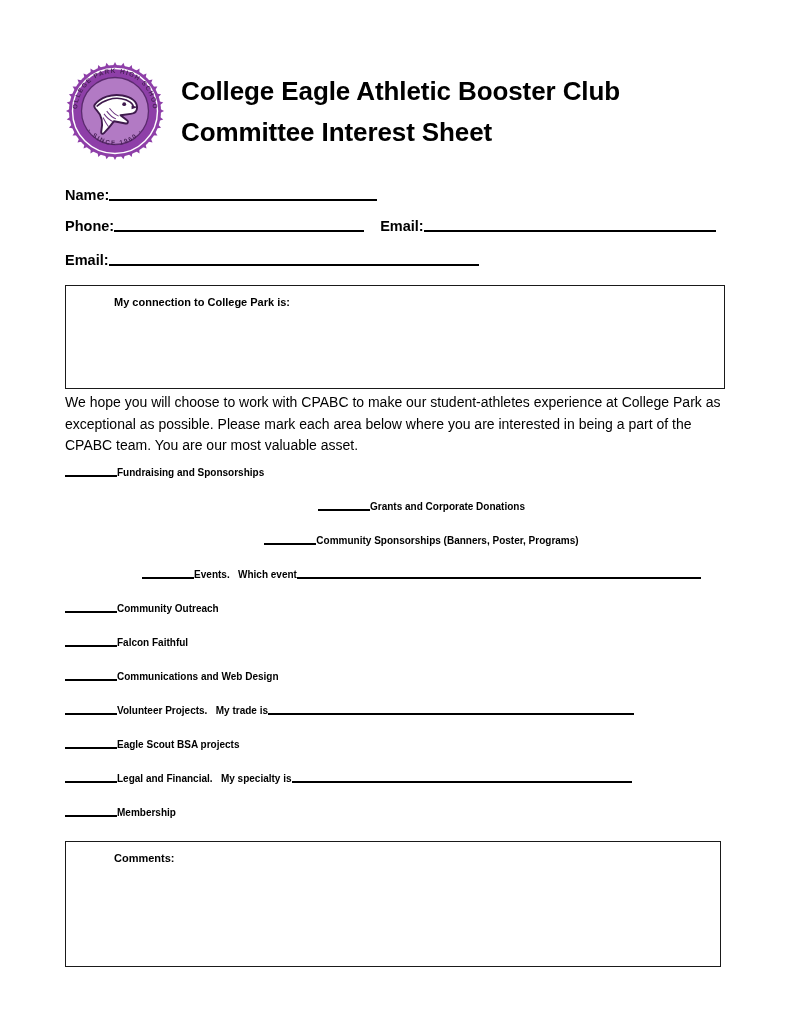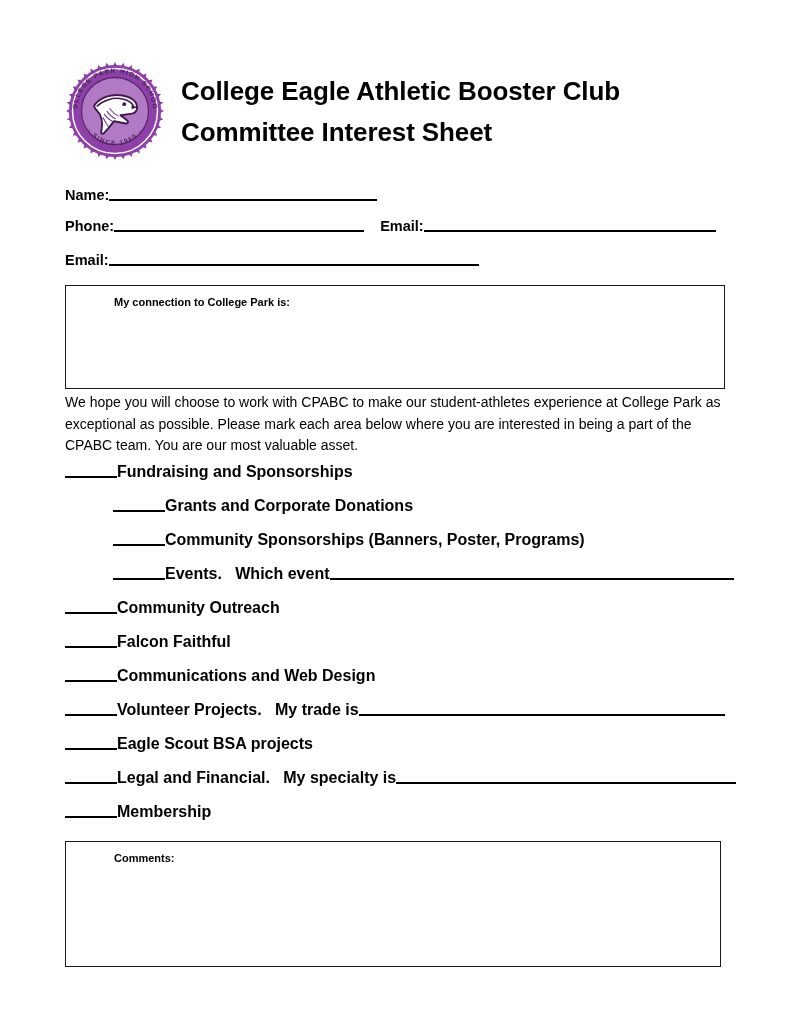--- a/index.html
+++ b/index.html
@@ -100,27 +100,27 @@
   }
 
   
   .checklist {
     position: absolute;
     left: 65px;
     top: 463px;
     width: 665px;
   }
   .check-item {
-    font-size: 16px;
+    font-size: 10px;
     font-weight: bold;
     line-height: 18px;
     height: 34px;
     white-space: nowrap;
   }
-  .check-item.indent { padding-left: 48px; }
+  .check-item.indent { padding-left: 48px; text-align: center; }
   .blank {
     display: inline-block;
     border-bottom: 2px solid #000;
     width: 52px;
     height: 12px;
     margin-bottom: -1px;
   }
   .tail-rule {
     display: inline-block;
     border-bottom: 2px solid #000;

